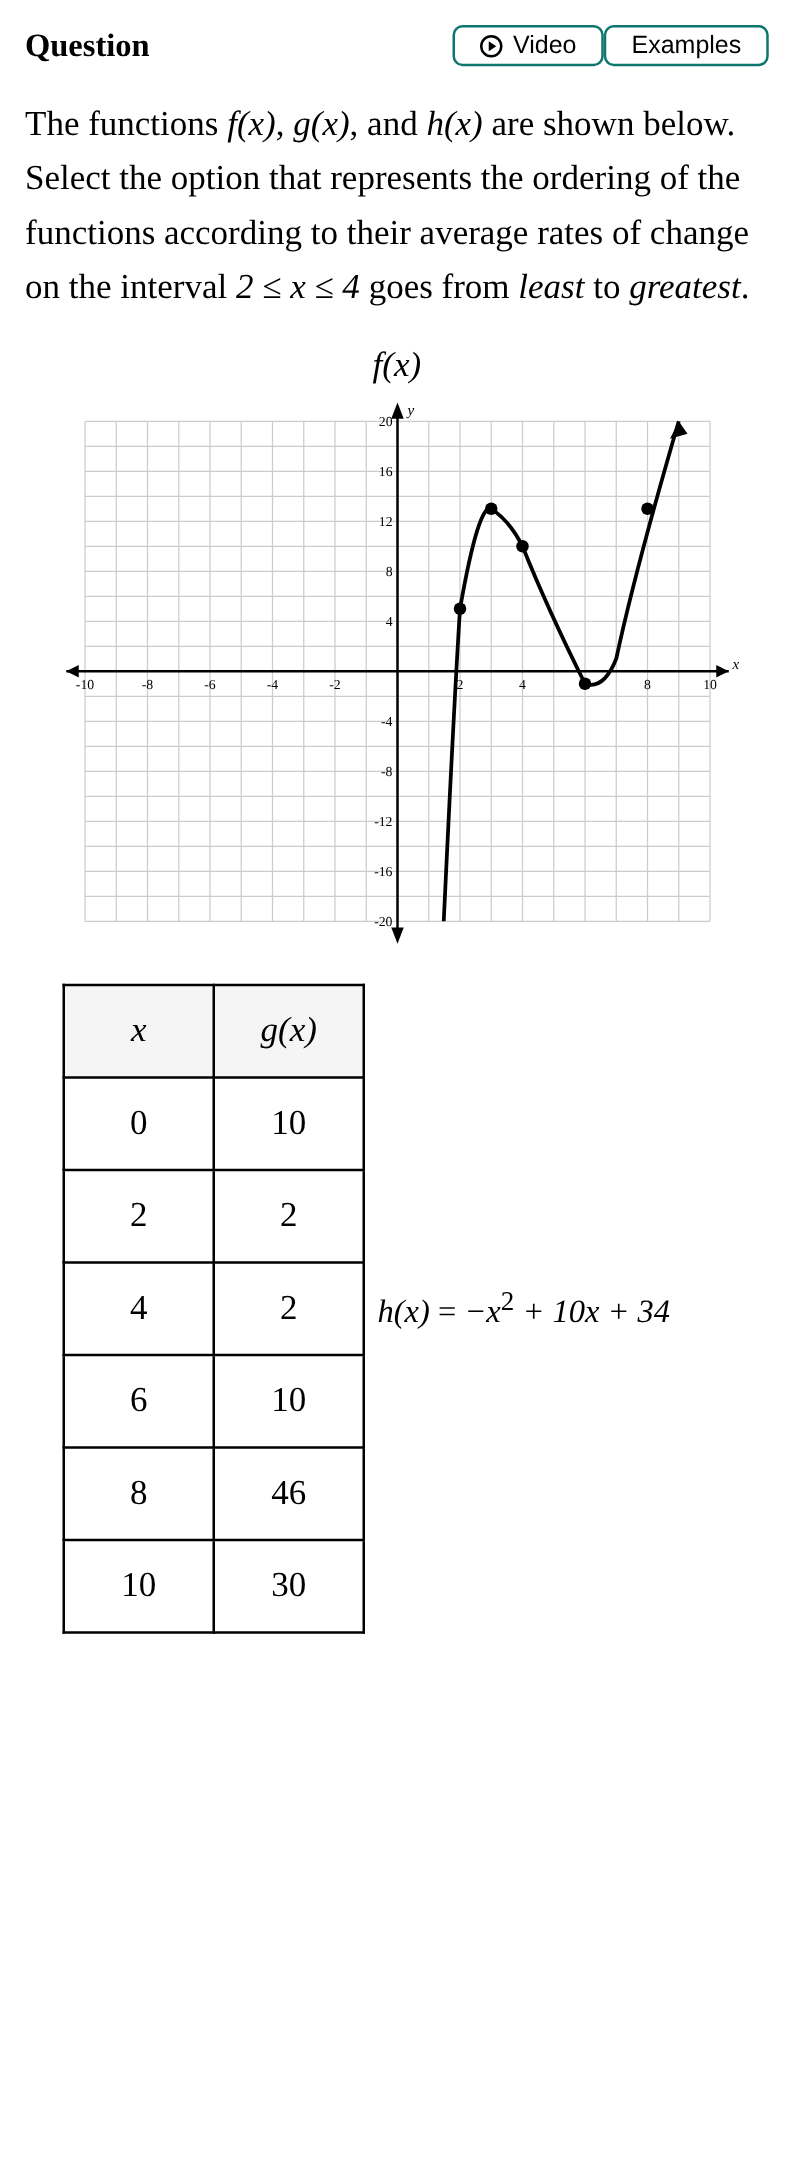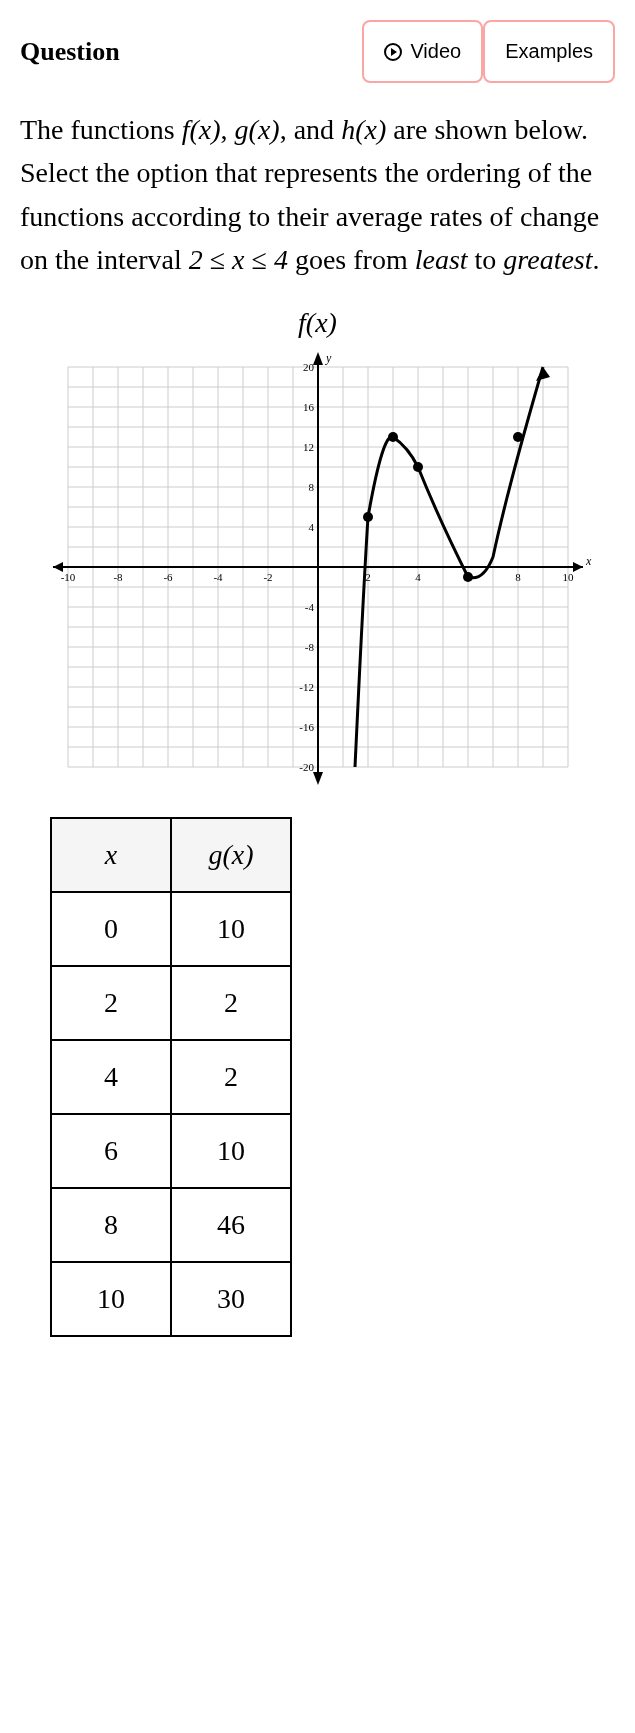--- a/index.html
+++ b/index.html
@@ -1,19 +1,19 @@
 <!DOCTYPE html>
 <html><head>
 <meta charset="utf-8">
 <style>
 * { margin: 0; padding: 0; box-sizing: border-box; }
 body { font-family: Georgia, 'Times New Roman', serif; background: #fff; width: 635px; padding: 20px; color: #000; }
 .header { display: flex; align-items: center; gap: 0; margin-bottom: 25px; }
 .question-label { font-size: 26px; font-weight: bold; flex: 1; }
-.btn { border: 2px solid #fca5a5; border-radius: 8px; padding: 18px 20px; font-size: 20px; background: #fff; display: flex; align-items: center; gap: 8px; cursor: pointer; font-family: Arial, sans-serif; }
+.btn { border: 2px solid #0f766e; border-radius: 8px; padding: 3px 20px; font-size: 20px; background: #fff; display: flex; align-items: center; gap: 8px; cursor: pointer; font-family: Arial, sans-serif; }
 .play-icon { width: 18px; height: 18px; border: 2px solid #000; border-radius: 50%; display: flex; align-items: center; justify-content: center; }
 .play-icon::after { content: ''; width: 0; height: 0; border-left: 6px solid #000; border-top: 4px solid transparent; border-bottom: 4px solid transparent; margin-left: 2px; }
 .prompt { font-size: 28px; line-height: 1.55; margin-bottom: 25px; }
 .math { font-family: 'Times New Roman', serif; font-style: italic; }
 .graph-title { text-align: center; font-size: 28px; margin-top: 8px; margin-bottom: 8px; }
 .graph-wrap { display: flex; justify-content: center; margin-bottom: 30px; }
 svg.graph { display: block; }
 .bottom-row { display: flex; align-items: center; gap: 10px; }
 table.gtable { border-collapse: collapse; margin-left: 30px; }
 table.gtable th, table.gtable td { border: 2px solid #000; text-align: center; font-size: 28px; padding: 20px 0; width: 120px; font-family: 'Times New Roman', serif; }
@@ -164,13 +164,16 @@
           <td>8</td>
           <td>46</td>
         </tr>
       <tr>
           <td>10</td>
           <td>30</td>
         </tr>
     </tbody>
   </table>
 
+  <div class="hx">
+    <span class="math">h(x)</span><span> = </span><span class="math">−x</span><sup>2</sup><span class="math"> + 10x + 34</span>
+  </div>
 </div>
 
 </body></html>

